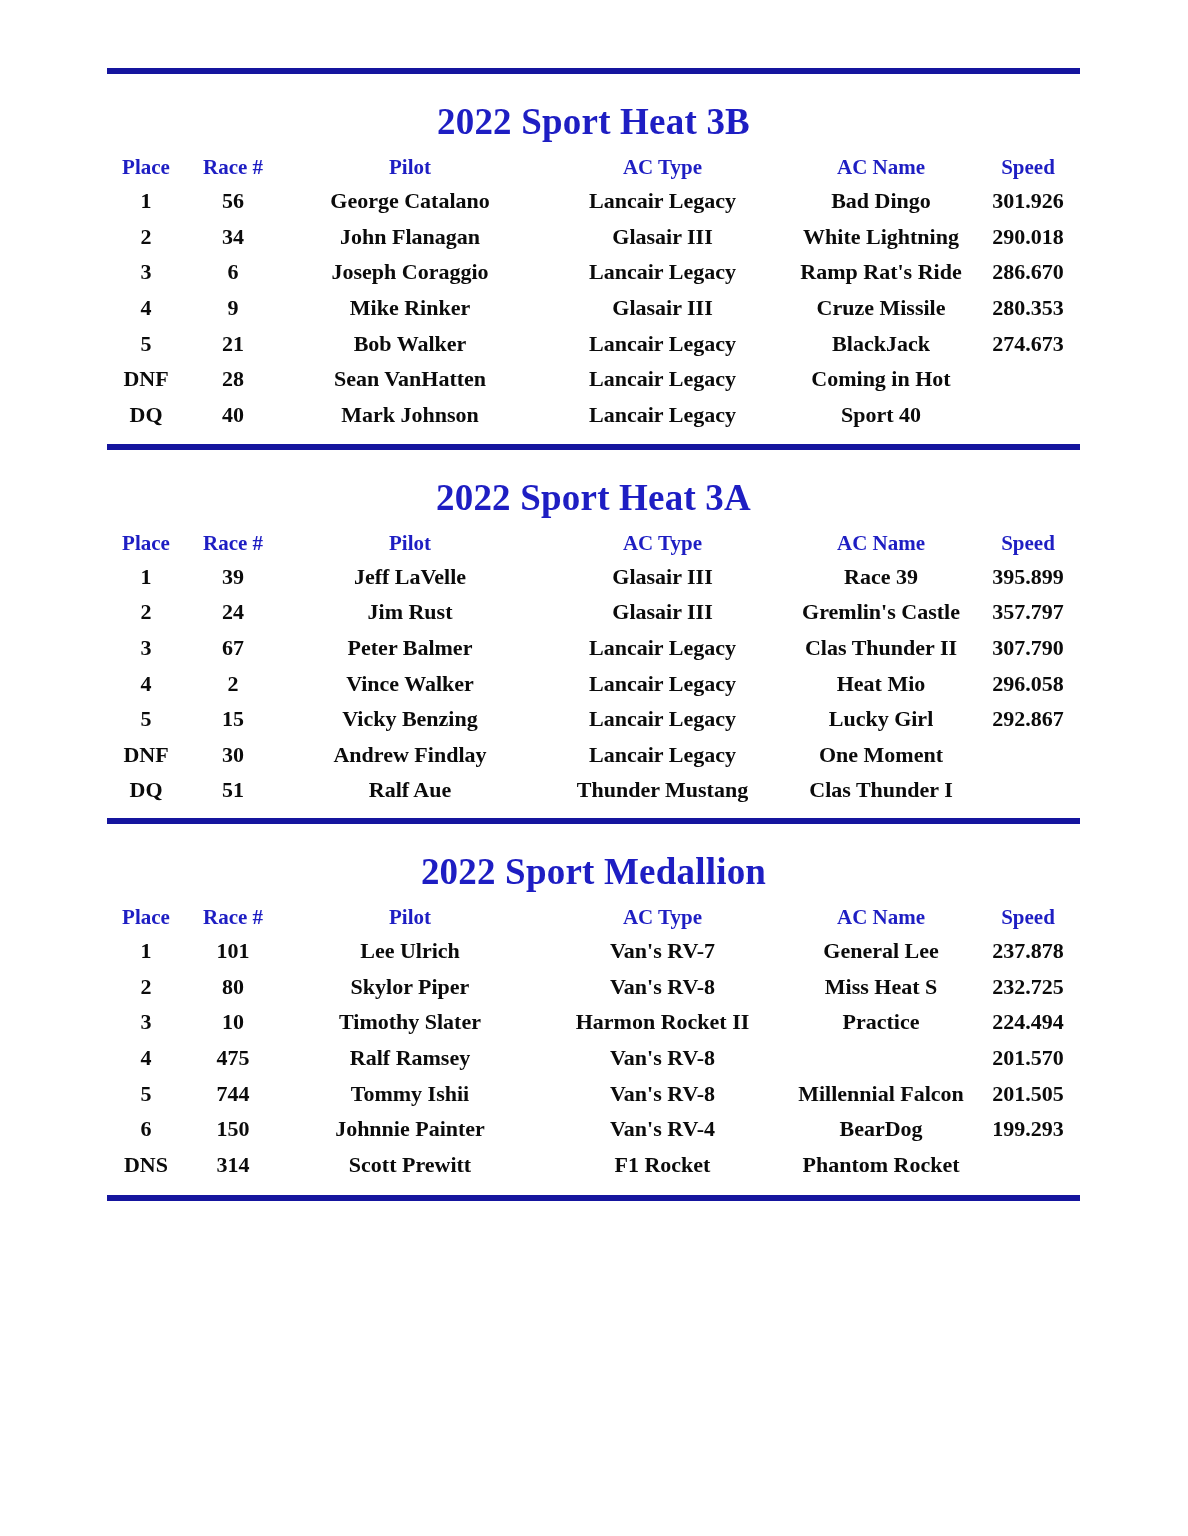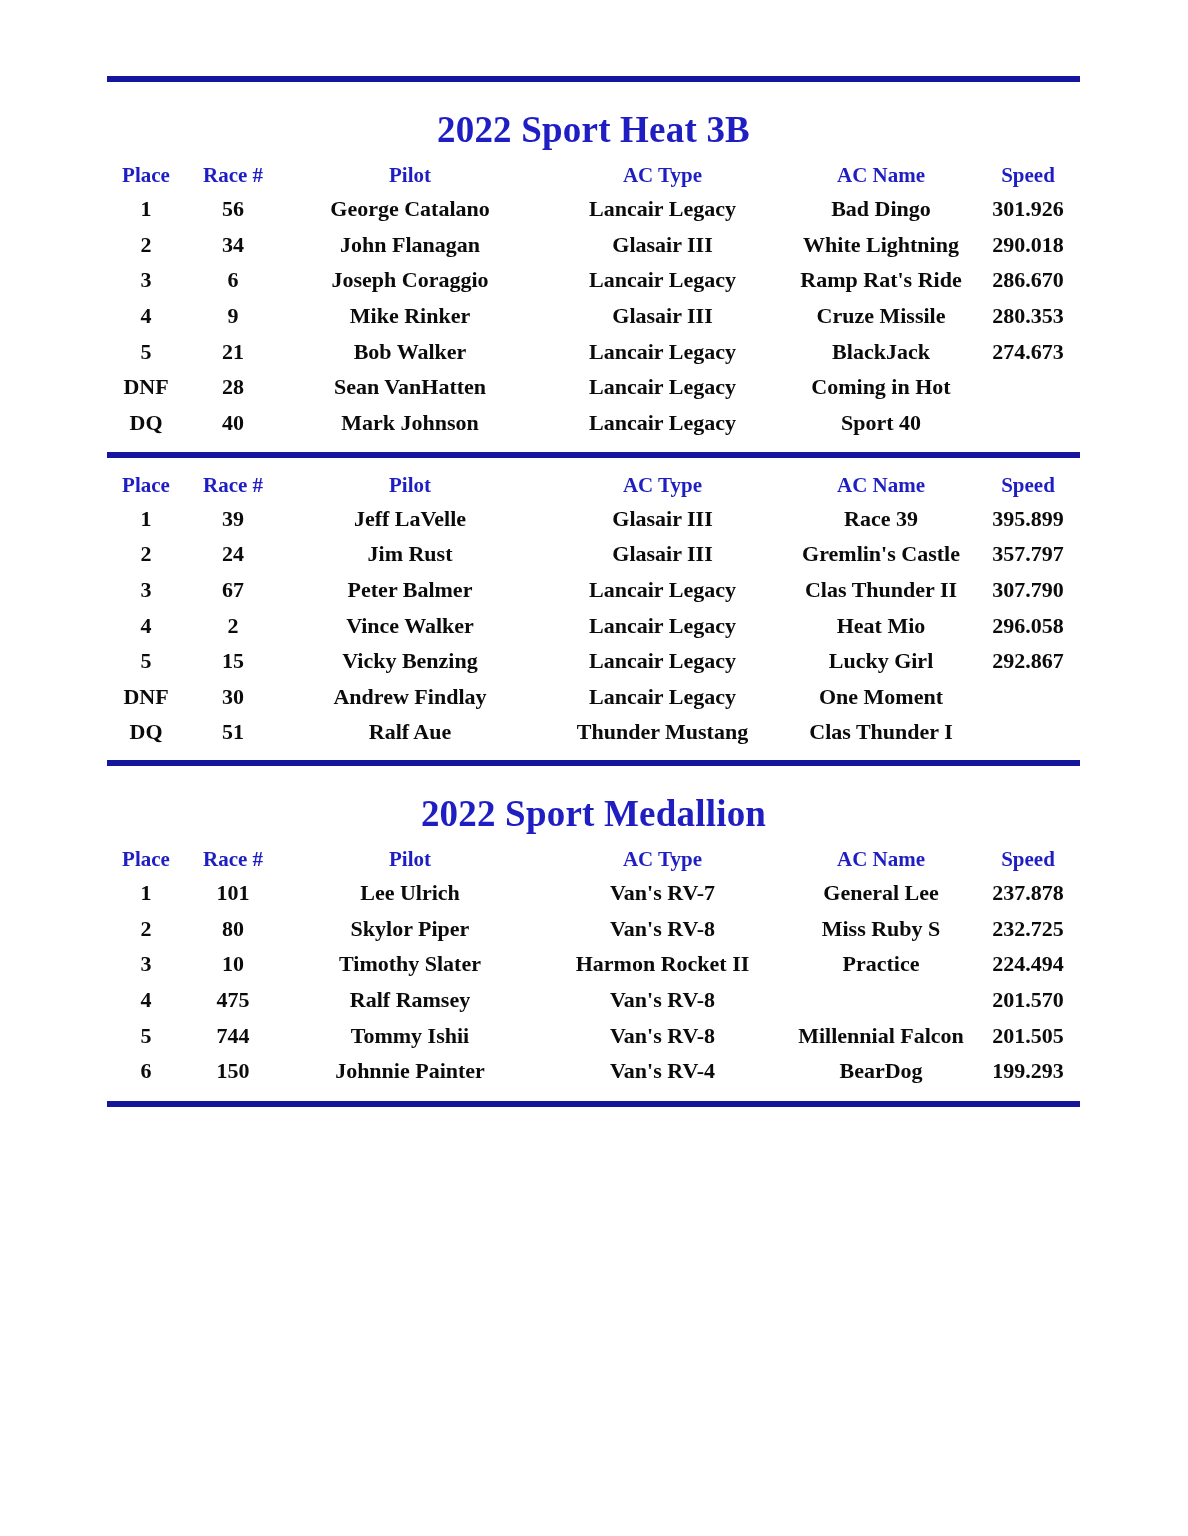--- a/index.html
+++ b/index.html
@@ -18,21 +18,21 @@
     position: relative;
     width: 1188px;
     height: 1536px;
     box-sizing: border-box;
     padding: 0;
   }
 
   .content {
     position: absolute;
     left: 107px;
-    top: 16px;
+    top: 8px;
     width: 973px;
   }
 
   .rule {
     width: 100%;
     height: 6px;
     background: #15159e;
     line-height: 0;
     font-size: 0;
   }
@@ -173,20 +173,21 @@
             <td>Lancair Legacy</td>
             <td>Sport 40</td>
             <td></td>
           </tr>
         </tbody>
       </table>
       <div class="rule rule-between"></div>
     </section>
 
     <section>
+      <h1 class="section-title">2022 Sport Heat 3A</h1>
       <table class="results">
         <colgroup>
           <col class="col-place">
             <col class="col-race">
             <col class="col-pilot">
           <col class="col-actype">
             <col class="col-acname">
             <col class="col-speed">
         </colgroup>
         <thead>
@@ -289,21 +290,21 @@
             <td>Lee Ulrich</td>
             <td>Van's RV-7</td>
             <td>General Lee</td>
             <td>237.878</td>
           </tr>
           <tr>
             <td>2</td>
             <td>80</td>
             <td>Skylor Piper</td>
             <td>Van's RV-8</td>
-            <td>Miss Ruby S</td>
+            <td>Miss Heat S</td>
             <td>232.725</td>
           </tr>
           <tr>
             <td>3</td>
             <td>10</td>
             <td>Timothy Slater</td>
             <td>Harmon Rocket II</td>
             <td>Practice</td>
             <td>224.494</td>
           </tr>
@@ -324,19 +325,27 @@
             <td>201.505</td>
           </tr>
           <tr>
             <td>6</td>
             <td>150</td>
             <td>Johnnie Painter</td>
             <td>Van's RV-4</td>
             <td>BearDog</td>
             <td>199.293</td>
           </tr>
+          <tr>
+            <td>DNS</td>
+            <td>314</td>
+            <td>Scott Prewitt</td>
+            <td>F1 Rocket</td>
+            <td>Phantom Rocket</td>
+            <td></td>
+          </tr>
         </tbody>
       </table>
       <div class="rule rule-bottom"></div>
     </section>
 
   </div>
 </div>
 
 </body></html>

